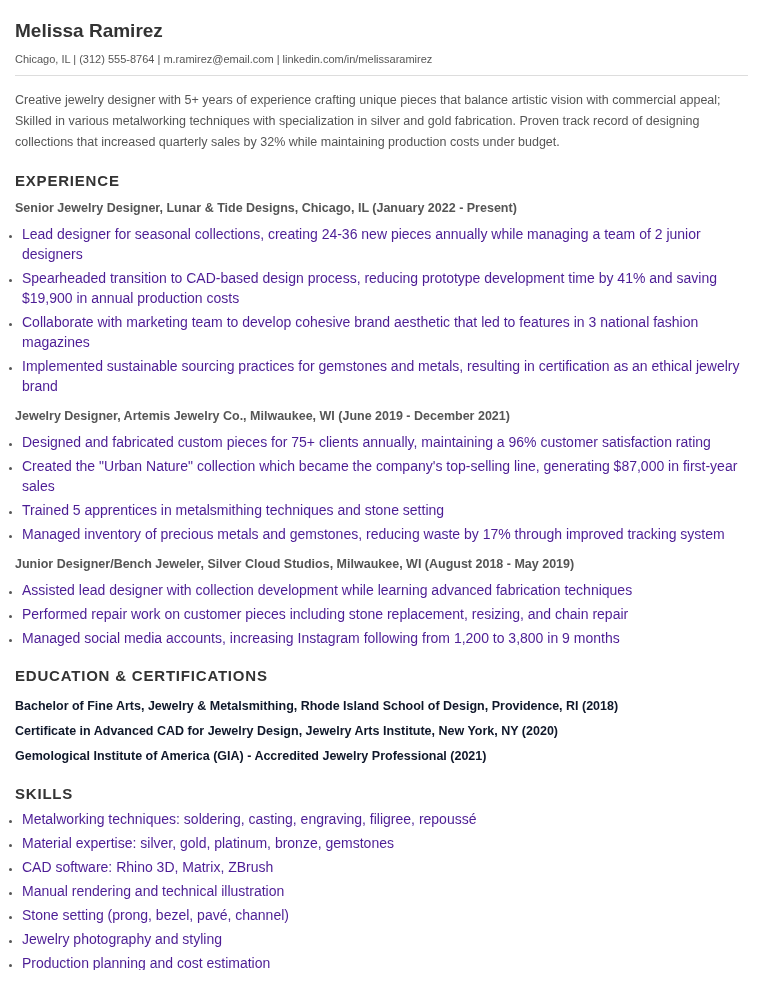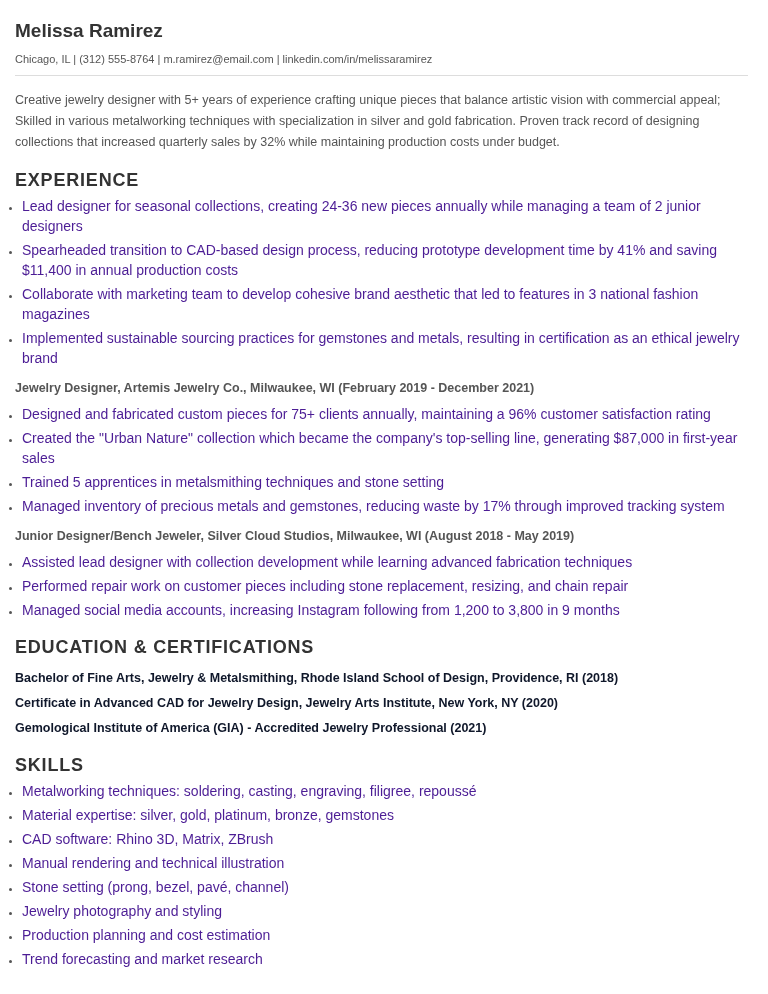--- a/index.html
+++ b/index.html
@@ -30,21 +30,21 @@
     border-top: 1px solid #dddddd;
     margin: 9px 0 0 0;
   }
   p.summary {
     font-size: 12.5px;
     line-height: 21px;
     color: #555555;
     margin: 14px 0 0 0;
   }
   h2.section-heading {
-    font-size: 18px;
+    font-size: 15px;
     line-height: 15px;
     font-weight: bold;
     letter-spacing: 0.8px;
     color: #333333;
     margin: 20px 0 0 0;
     text-transform: uppercase;
   }
   h3.job-title {
     font-size: 12.5px;
     line-height: 16px;
@@ -79,28 +79,29 @@
 <div class="page">
 
   <h1 class="name">Melissa Ramirez</h1>
   <div class="contact">Chicago, IL | (312) 555-8764 | m.ramirez@email.com | linkedin.com/in/melissaramirez</div>
   <hr class="divider">
 
   <p class="summary">Creative jewelry designer with 5+ years of experience crafting unique pieces that balance artistic vision with commercial appeal; Skilled in various metalworking techniques with specialization in silver and gold fabrication. Proven track record of designing collections that increased quarterly sales by 32% while maintaining production costs under budget.</p>
 
   <h2 class="section-heading">EXPERIENCE</h2>
 
+  <h3 class="job-title">Senior Jewelry Designer, Lunar &amp; Tide Designs, Chicago, IL (January 2022 - Present)</h3>
   <ul class="bullets">
     <li>Lead designer for seasonal collections, creating 24-36 new pieces annually while managing a team of 2 junior designers</li>
-    <li>Spearheaded transition to CAD-based design process, reducing prototype development time by 41% and saving $11,400 in annual production costs</li>
+    <li>Spearheaded transition to CAD-based design process, reducing prototype development time by 41% and saving $19,900 in annual production costs</li>
     <li>Collaborate with marketing team to develop cohesive brand aesthetic that led to features in 3 national fashion magazines</li>
     <li>Implemented sustainable sourcing practices for gemstones and metals, resulting in certification as an ethical jewelry brand</li>
   </ul>
 
-  <h3 class="job-title">Jewelry Designer, Artemis Jewelry Co., Milwaukee, WI (February 2019 - December 2021)</h3>
+  <h3 class="job-title">Jewelry Designer, Artemis Jewelry Co., Milwaukee, WI (June 2019 - December 2021)</h3>
   <ul class="bullets">
     <li>Designed and fabricated custom pieces for 75+ clients annually, maintaining a 96% customer satisfaction rating</li>
     <li>Created the "Urban Nature" collection which became the company's top-selling line, generating $87,000 in first-year sales</li>
     <li>Trained 5 apprentices in metalsmithing techniques and stone setting</li>
     <li>Managed inventory of precious metals and gemstones, reducing waste by 17% through improved tracking system</li>
   </ul>
 
   <h3 class="job-title">Junior Designer/Bench Jeweler, Silver Cloud Studios, Milwaukee, WI (August 2018 - May 2019)</h3>
   <ul class="bullets">
     <li>Assisted lead designer with collection development while learning advanced fabrication techniques</li>

